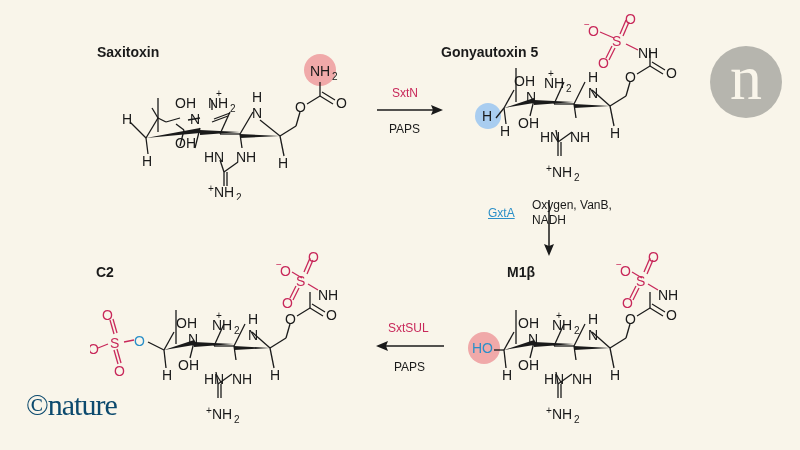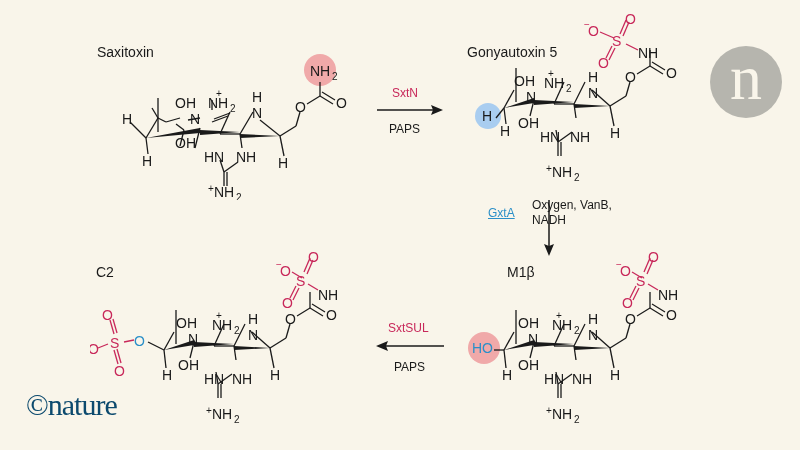--- a/index.html
+++ b/index.html
@@ -1,32 +1,32 @@
 <!DOCTYPE html>
 <html><head>
 <meta charset="utf-8">
 <style>
   html, body { margin:0; padding:0; }
   body { width:800px; height:450px; background:#f9f5ea; position:relative; overflow:hidden;
          font-family:"Liberation Sans", sans-serif; color:#1a1a1a; }
   .abs { position:absolute; }
-  .title { font-weight:normal; font-size:14px; color:#1a1a1a; }
+  .title { font-weight:bold; font-size:14px; color:#1a1a1a; }
   .lbl { font-size:12px; }
   .enzyme-pink { color:#c8285a; }
   .enzyme-blue { color:#2a8fc8; }
   svg text { font-family:"Liberation Sans", sans-serif; }
   .watermark { font-family:"Liberation Serif", serif; color:#0c4a6e; font-size:30px; letter-spacing:-1px; }
   .logo-circle { width:72px; height:72px; border-radius:50%; background:#b6b5ae; }
   .logo-n { font-family:"Liberation Serif", serif; color:#f9f5ea; font-size:64px; line-height:64px; text-align:center; width:72px; }
 </style>
 </head>
 <body>
 
 <div class="abs title" style="left:97px;top:44px;">Saxitoxin</div>
-<div class="abs title" style="left:467px;top:44px;">Gonyautoxin 5</div>
+<div class="abs title" style="left:441px;top:44px;">Gonyautoxin 5</div>
 <div class="abs title" style="left:463px;top:264px;padding-left:44px;">M1β</div>
 <div class="abs title" style="left:96px;top:264px;">C2</div>
 
 <div class="abs lbl enzyme-pink" style="left:392px;top:86px;">SxtN</div>
 <svg class="abs" style="left:375px;top:103px;" width="70" height="14">
   <line x1="2" y1="7" x2="60" y2="7" stroke="#1a1a1a" stroke-width="1.5"></line>
   <polygon points="68,7 56,2 58,7 56,12" fill="#1a1a1a"></polygon>
 </svg>
 <div class="abs lbl" style="left:389px;top:122px;">PAPS</div>
 

